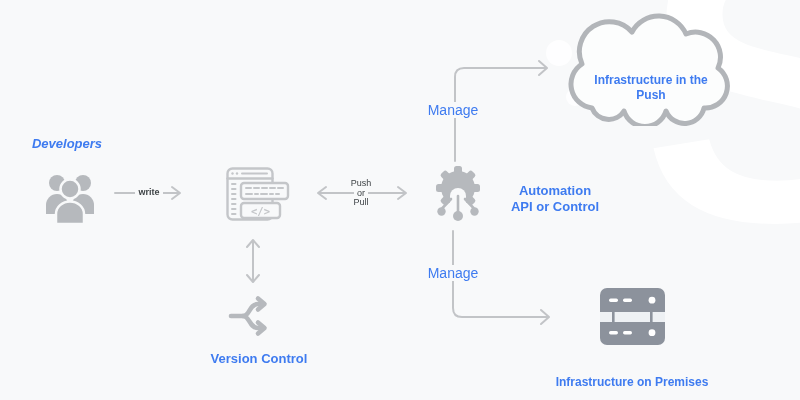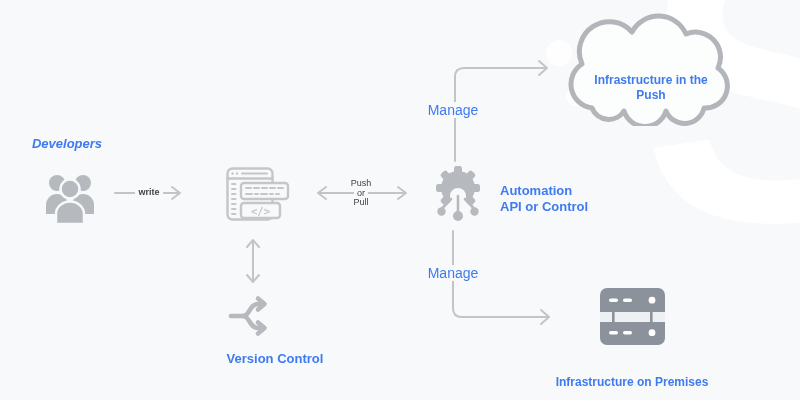--- a/index.html
+++ b/index.html
@@ -135,42 +135,42 @@
     <span class="halo">Pull</span>
   </div>
 
   <svg class="abs" style="left:228px;top:290px;" width="50" height="52" viewBox="0 0 50 52">
     <path class="st-branch" d="M3,26 H15"></path>
     <path class="st-branch" d="M15,26 C22,26 21,14 30,14 H35"></path>
     <path class="st-branch" d="M30,8.5 L36.5,14 L30,19.5"></path>
     <path class="st-branch" d="M15,26 C22,26 21,38 30,38 H35"></path>
     <path class="st-branch" d="M30,32.5 L36.5,38 L30,43.5"></path>
   </svg>
-  <div class="node-label" style="left:200px;top:351px;width:150px;">Version Control</div>
+  <div class="node-label" style="left:184px;top:351px;width:150px;">Version Control</div>
 
   <svg class="abs" style="left:430px;top:166px;" width="56" height="58" viewBox="0 0 56 58">
     <g class="fl-gray">
       <rect x="24" y="0" width="8" height="12" rx="2.5" transform="rotate(0 28 22)"></rect>
       <rect x="24" y="0" width="8" height="12" rx="2.5" transform="rotate(45 28 22)"></rect>
       <rect x="24" y="0" width="8" height="12" rx="2.5" transform="rotate(90 28 22)"></rect>
       <rect x="24" y="0" width="8" height="12" rx="2.5" transform="rotate(135 28 22)"></rect>
       <rect x="24" y="0" width="8" height="12" rx="2.5" transform="rotate(-45 28 22)"></rect>
       <rect x="24" y="0" width="8" height="12" rx="2.5" transform="rotate(-90 28 22)"></rect>
       <rect x="24" y="0" width="8" height="12" rx="2.5" transform="rotate(-135 28 22)"></rect>
       <circle cx="28" cy="22" r="17"></circle>
     </g>
     <path class="fl-bg" d="M20,42 V30 a8,8 0 0 1 16,0 V42 Z"></path>
     <path class="st-stem" d="M28,30 V46"></path>
     <path class="st-stem" d="M21,33 L12.5,42"></path>
     <path class="st-stem" d="M35,33 L43.5,42"></path>
     <circle class="fl-gray" cx="28" cy="50" r="5"></circle>
     <circle class="fl-gray" cx="11.5" cy="45.5" r="4.2"></circle>
     <circle class="fl-gray" cx="44.5" cy="45.5" r="4.2"></circle>
   </svg>
-  <div class="node-label" style="left:500px;top:183px;width:110px;text-align:left;">
+  <div class="node-label" style="left:500px;top:183px;width:110px;text-align:center;">
     <span>Automation</span><br>
     <span>API or Control</span>
   </div>
 
   <div class="manage-label" style="left:413px;top:102px;width:80px;">
     <span class="halo">Manage</span>
   </div>
   <div class="manage-label" style="left:413px;top:265px;width:80px;">
     <span class="halo">Manage</span>
   </div>

